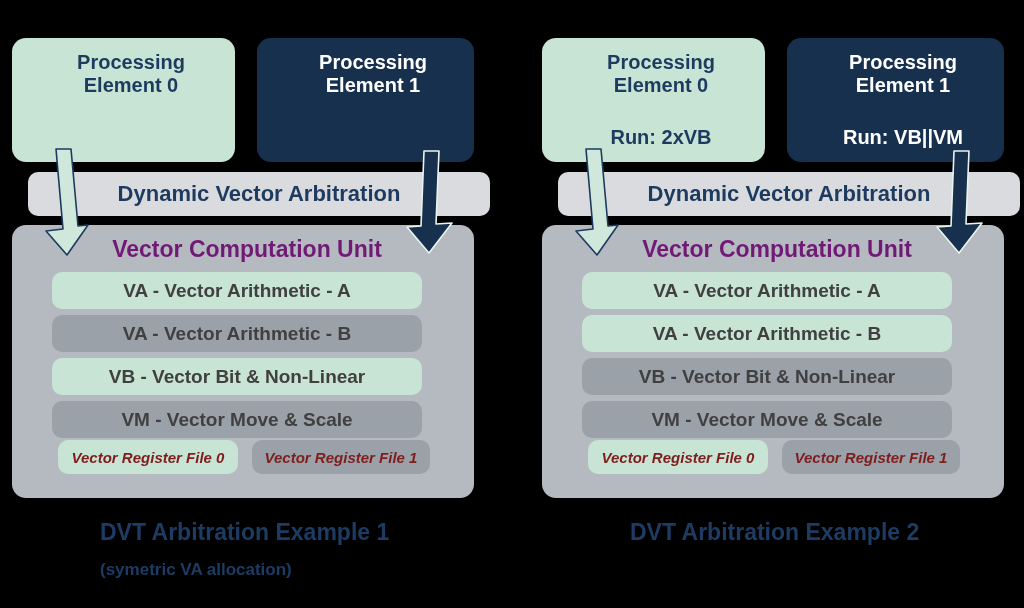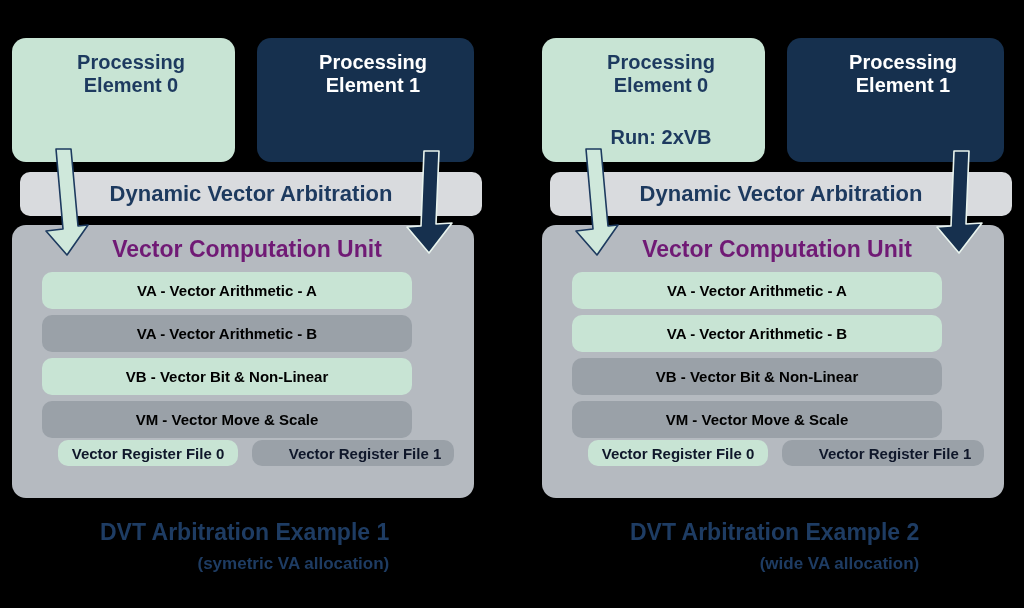--- a/index.html
+++ b/index.html
@@ -15,54 +15,54 @@
     position:absolute;top:38px;height:124px;border-radius:14px;
     display:flex;flex-direction:column;align-items:center;
     padding:13px 0 14px 15px;box-sizing:border-box;text-align:center;
   }
   .pe0{left:0;width:223px;background:#c8e4d4;color:#1d3a5f;}
   .pe1{left:245px;width:217px;background:#16304e;color:#ffffff;}
   .pe-title{font-size:20px;line-height:23px;}
   .pe-run{margin-top:auto;font-size:20px;line-height:22px;}
 
   .dva-bar{
-    position:absolute;left:8px;top:172px;width:462px;height:44px;border-radius:10px;
+    position:absolute;left:16px;top:172px;width:462px;height:44px;border-radius:10px;
     background:#d9dbde;display:flex;align-items:center;justify-content:center;
     font-size:22px;color:#1d3a5f;
   }
 
   .vcu{
     position:absolute;left:0;top:225px;width:462px;height:273px;border-radius:14px;
     background:#b5bac0;box-sizing:border-box;
   }
   .vcu-title{
     position:absolute;left:4px;top:11px;width:100%;text-align:center;
     font-size:23px;color:#701a75;
   }
   .vcu-row{
-    position:absolute;left:30px;width:370px;height:37px;border-radius:10px;
-    display:flex;align-items:center;justify-content:center;font-size:15px;color:#000000;
+    position:absolute;left:40px;width:370px;height:37px;border-radius:10px;
+    display:flex;align-items:center;justify-content:center;font-size:19px;color:#404040;
   }
   .vcu-row.r0{top:47px;}
   .vcu-row.r1{top:90px;}
   .vcu-row.r2{top:133px;}
   .vcu-row.r3{top:176px;}
   .vrf{
-    position:absolute;top:215px;height:26px;border-radius:10px;
-    display:flex;align-items:center;justify-content:center;font-size:15px;color:#0f172a;
+    position:absolute;top:215px;height:34px;border-radius:10px;
+    display:flex;align-items:center;justify-content:center;font-size:15px;color:#7f1d1d;font-style:italic;
   }
   .vrf.f0{left:46px;width:180px;}
-  .vrf.f1{left:240px;width:178px;padding-left:24px;}
+  .vrf.f1{left:240px;width:178px;}
 
   .variant-green{background:#c8e4d4;}
   .variant-gray{background:#9aa1a8;}
 
   .caption{position:absolute;left:88px;top:518px;color:#1e3c63;}
   .caption-title{font-size:23px;line-height:28px;text-align:center;}
-  .caption-subtitle{font-size:17px;line-height:21px;margin-top:7px;text-align:right;}
+  .caption-subtitle{font-size:17px;line-height:21px;margin-top:13px;}
 
   #arrow-overlay{
     position:absolute;left:0;top:0;width:1024px;height:608px;
     pointer-events:none;z-index:5;
   }
   .arrow-green{fill:#cfe8db;stroke:#1d3a5f;stroke-width:1.6;stroke-linejoin:round;}
   .arrow-navy{fill:#16304e;stroke:#e9f4ee;stroke-width:1.6;stroke-linejoin:round;}
 </style>
 </head>
 <body>
@@ -121,20 +121,21 @@
         <div>Processing</div>
         <div>Element 0</div>
       </div>
       <div class="pe-run">Run: 2xVB</div>
     </div>
     <div class="pe-box pe1">
       <div class="pe-title">
         <div>Processing</div>
         <div>Element 1</div>
       </div>
+      <div class="pe-run">Run: VB||VM</div>
     </div>
 
     <div class="dva-bar">
       <span>Dynamic Vector Arbitration</span>
     </div>
 
     <div class="vcu">
       <div class="vcu-title">Vector Computation Unit</div>
       <div class="vcu-row r0 variant-green">
         <span>VA - Vector Arithmetic - A</span>
@@ -151,21 +152,20 @@
       <div class="vrf f0 variant-green">
         <span>Vector Register File 0</span>
       </div>
       <div class="vrf f1 variant-gray">
         <span>Vector Register File 1</span>
       </div>
     </div>
 
     <div class="caption">
       <div class="caption-title">DVT Arbitration Example 2</div>
-      <div class="caption-subtitle">(wide VA allocation)</div>
     </div>
   </div>
 
   <svg id="arrow-overlay" viewBox="0 0 1024 608">
     <polygon class="arrow-green" points="56,149 71,149 78,226 88,225 67,255 46,231 63,229"></polygon>
     <polygon class="arrow-navy" points="424,151 439,151 436,224 452,223 429,253 407,227 421,226"></polygon>
     <polygon class="arrow-green" points="586,149 601,149 608,226 618,225 597,255 576,231 593,229"></polygon>
     <polygon class="arrow-navy" points="954,151 969,151 966,224 982,223 959,253 937,227 951,226"></polygon>
   </svg>
 

